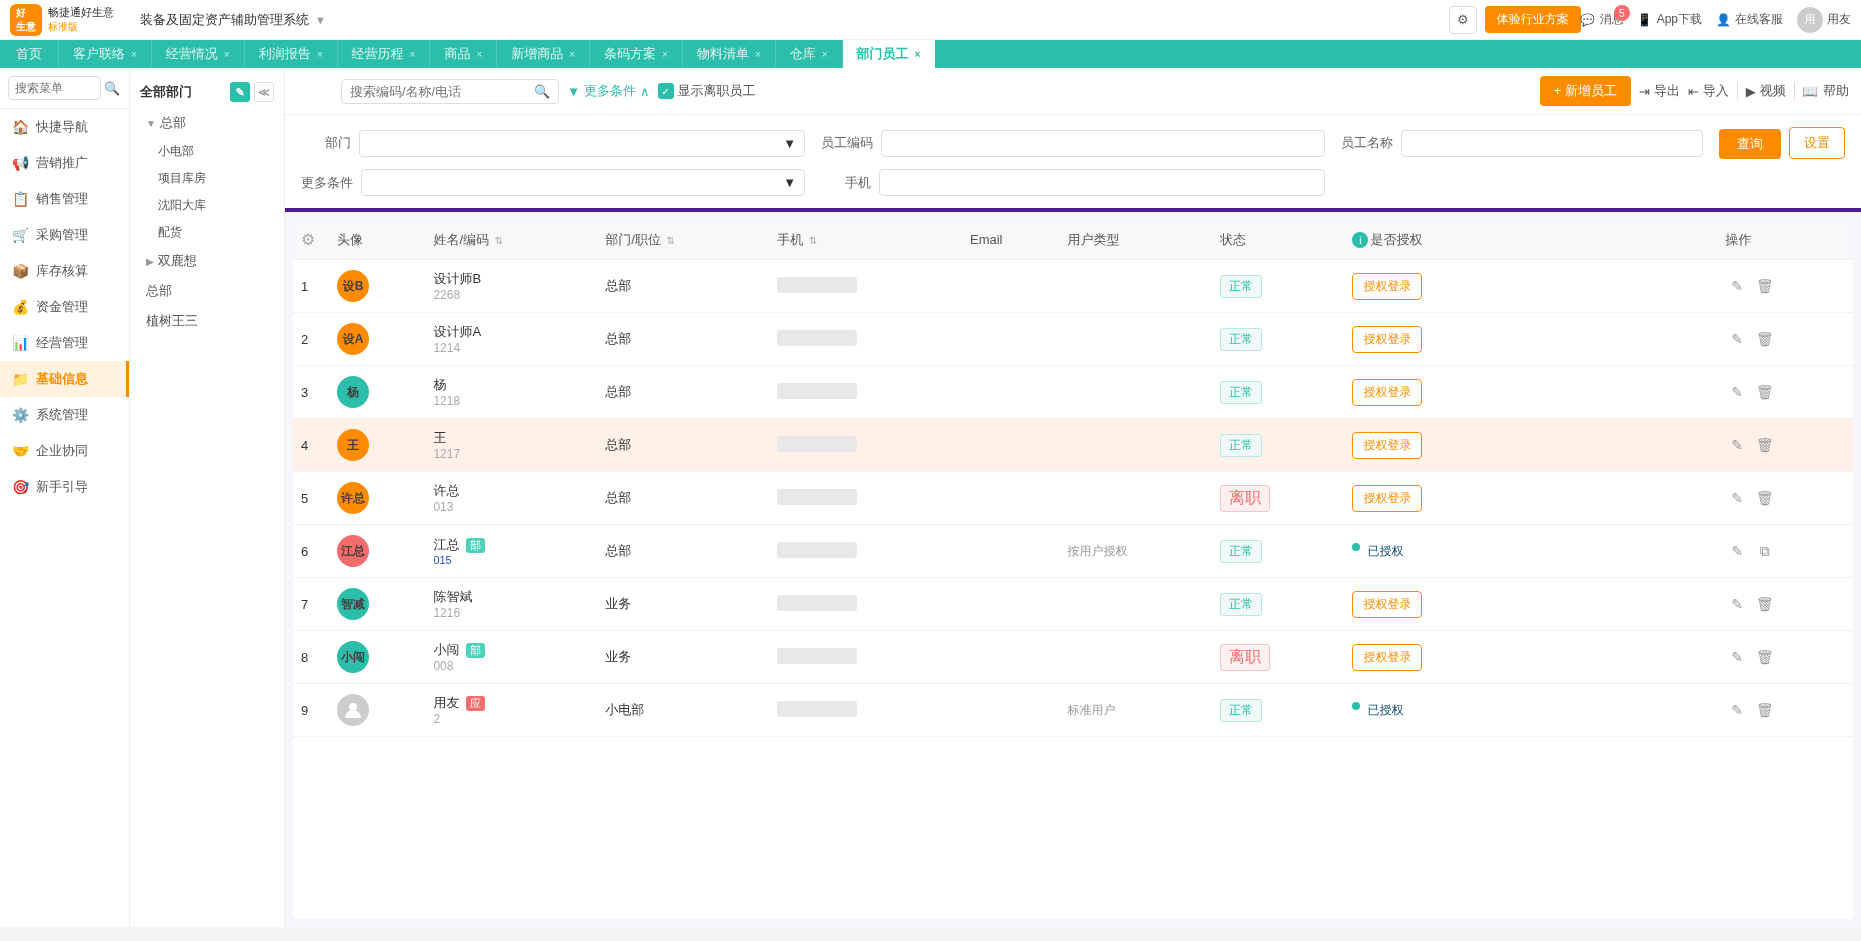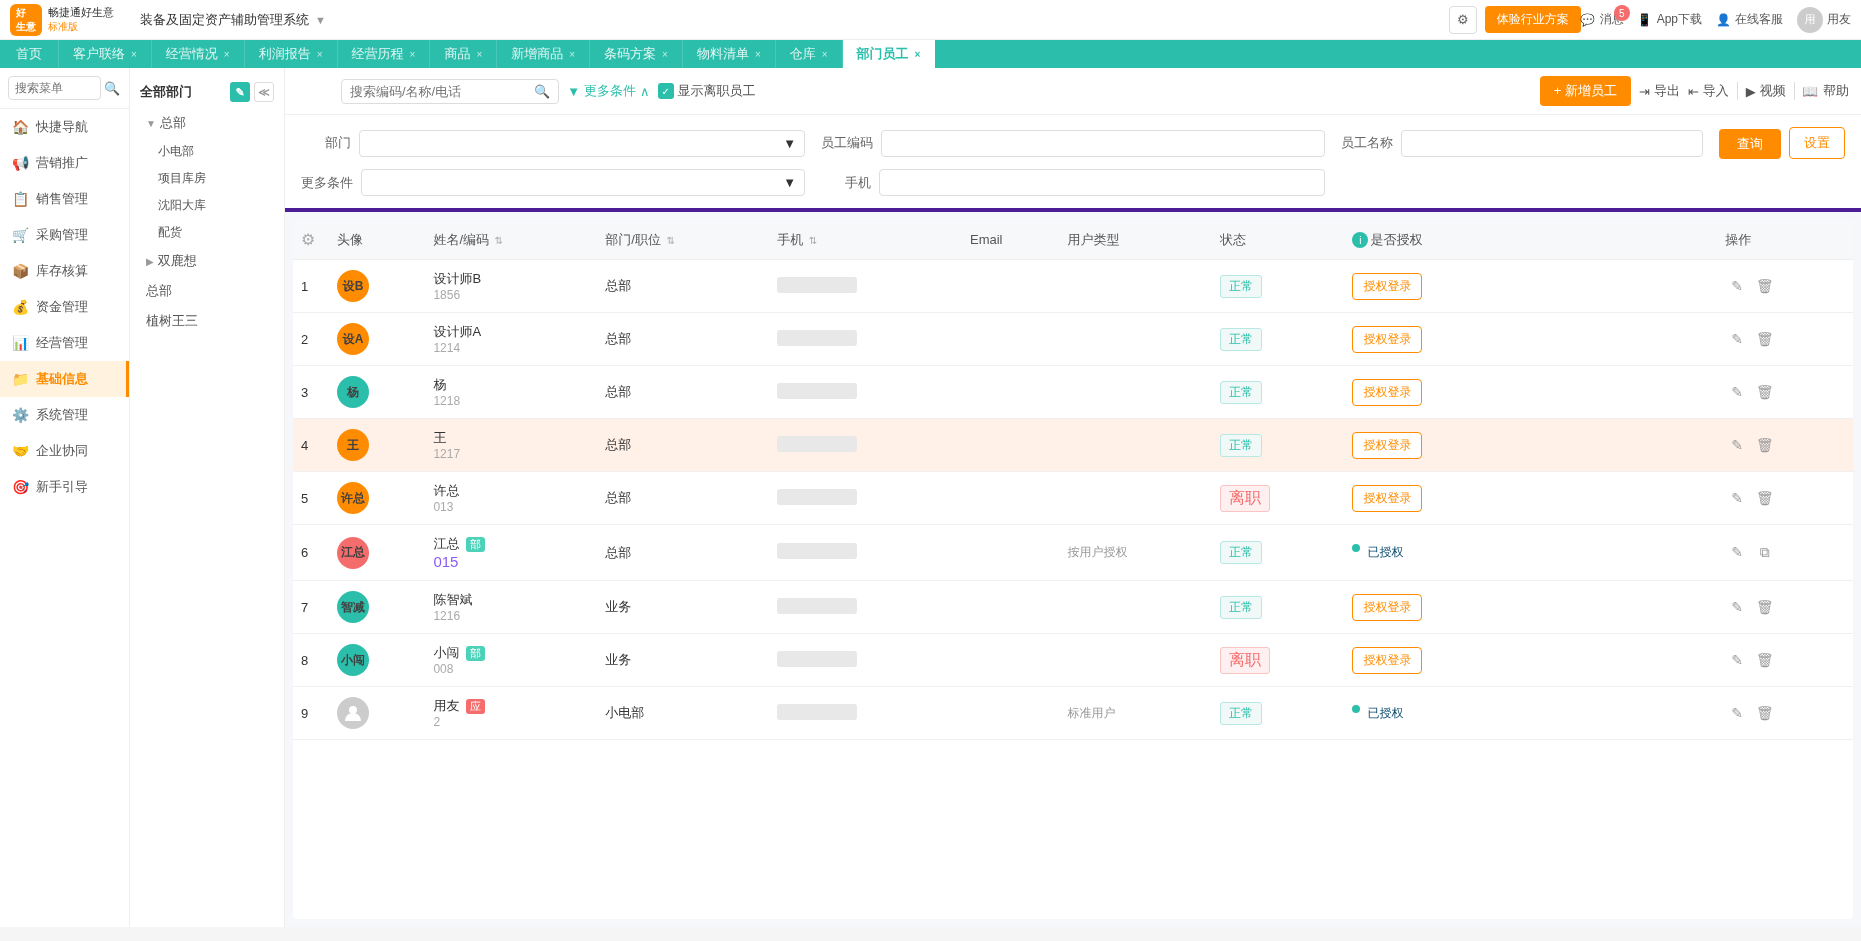--- a/index.html
+++ b/index.html
@@ -338,21 +338,21 @@
           </thead>
           <tbody>
 
             <tr>
               <td>1</td>
               <td>
                   <div class="avatar-circle" style="background:#ff8c00">设B</div>
                 </td>
               <td>
                   <div>设计师B</div>
-                  <div style="color:#aaa;font-size:12px">1856</div>
+                  <div style="color:#aaa;font-size:12px">2268</div>
                 </td>
               <td>总部</td>
               <td><span class="phone-blur"></span></td>
               <td></td>
               <td></td>
               <td><span class="status-normal">正常</span></td>
               <td><button class="auth-btn">授权登录</button></td>
               <td></td>
               <td>
                 <span class="op-btn">✎</span>
@@ -448,21 +448,21 @@
               </td>
             </tr>
 
             <tr>
               <td>6</td>
               <td>
                   <div class="avatar-circle" style="background:#f56c6c">江总</div>
                 </td>
               <td>
                 <div>江总 <span class="dept-tag">部</span></div>
-                <div style="color:#8b5cf6;font-size:15px">015</div>
+                <div style="color:#1d4ed8;font-size:11px">015</div>
               </td>
               <td>总部</td>
               <td><span class="phone-blur"></span></td>
               <td></td>
               <td><span class="user-auth-text">按用户授权</span></td>
               <td><span class="status-normal">正常</span></td>
               <td>
                   <span class="authorized-text"><span class="dot"></span>已授权</span>
                 </td>
               <td></td>

